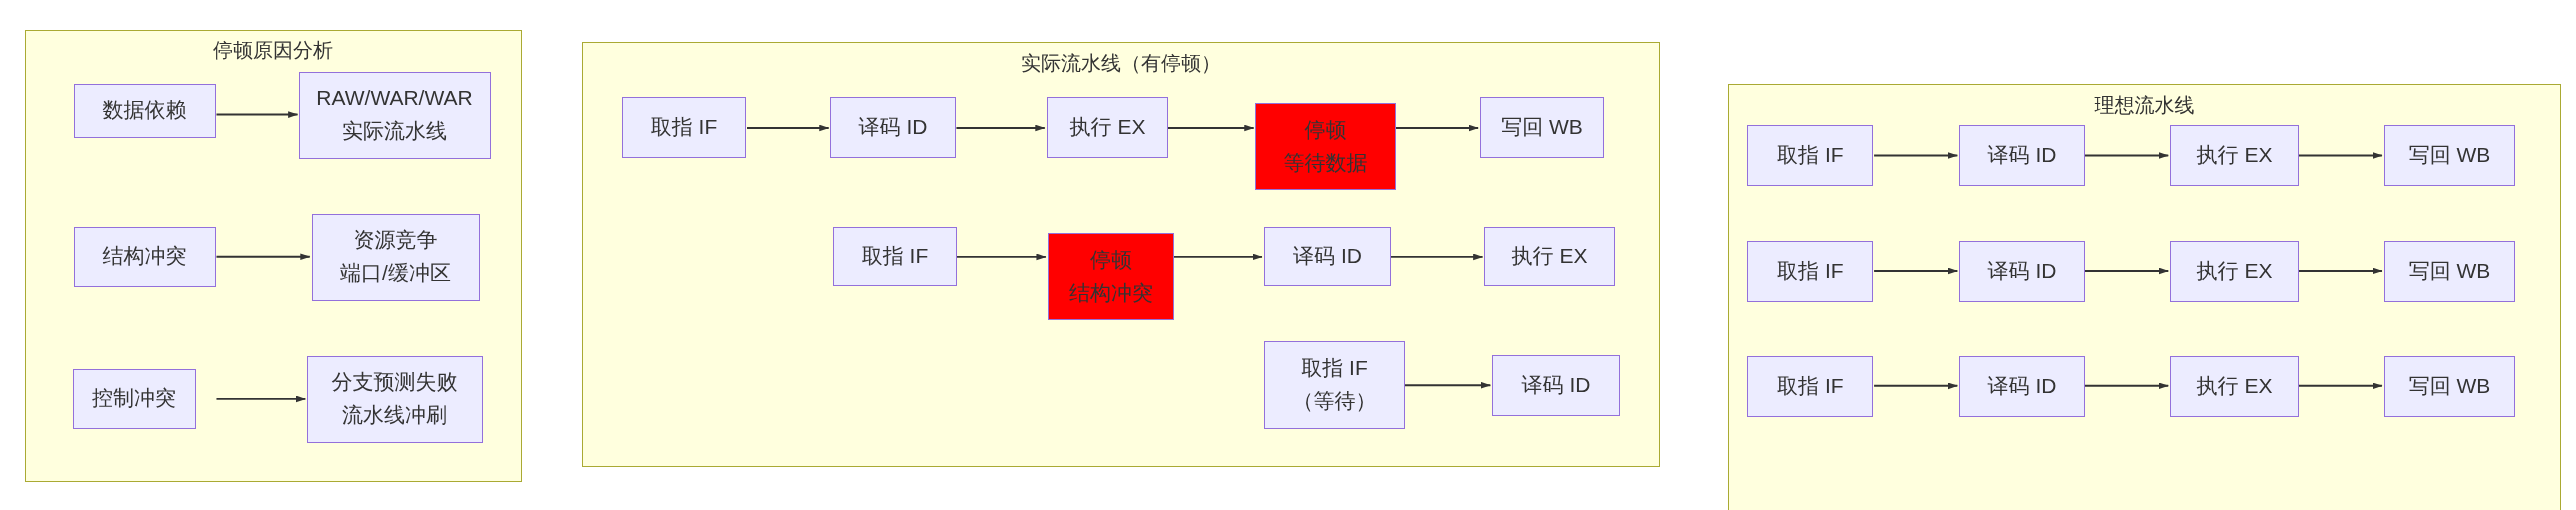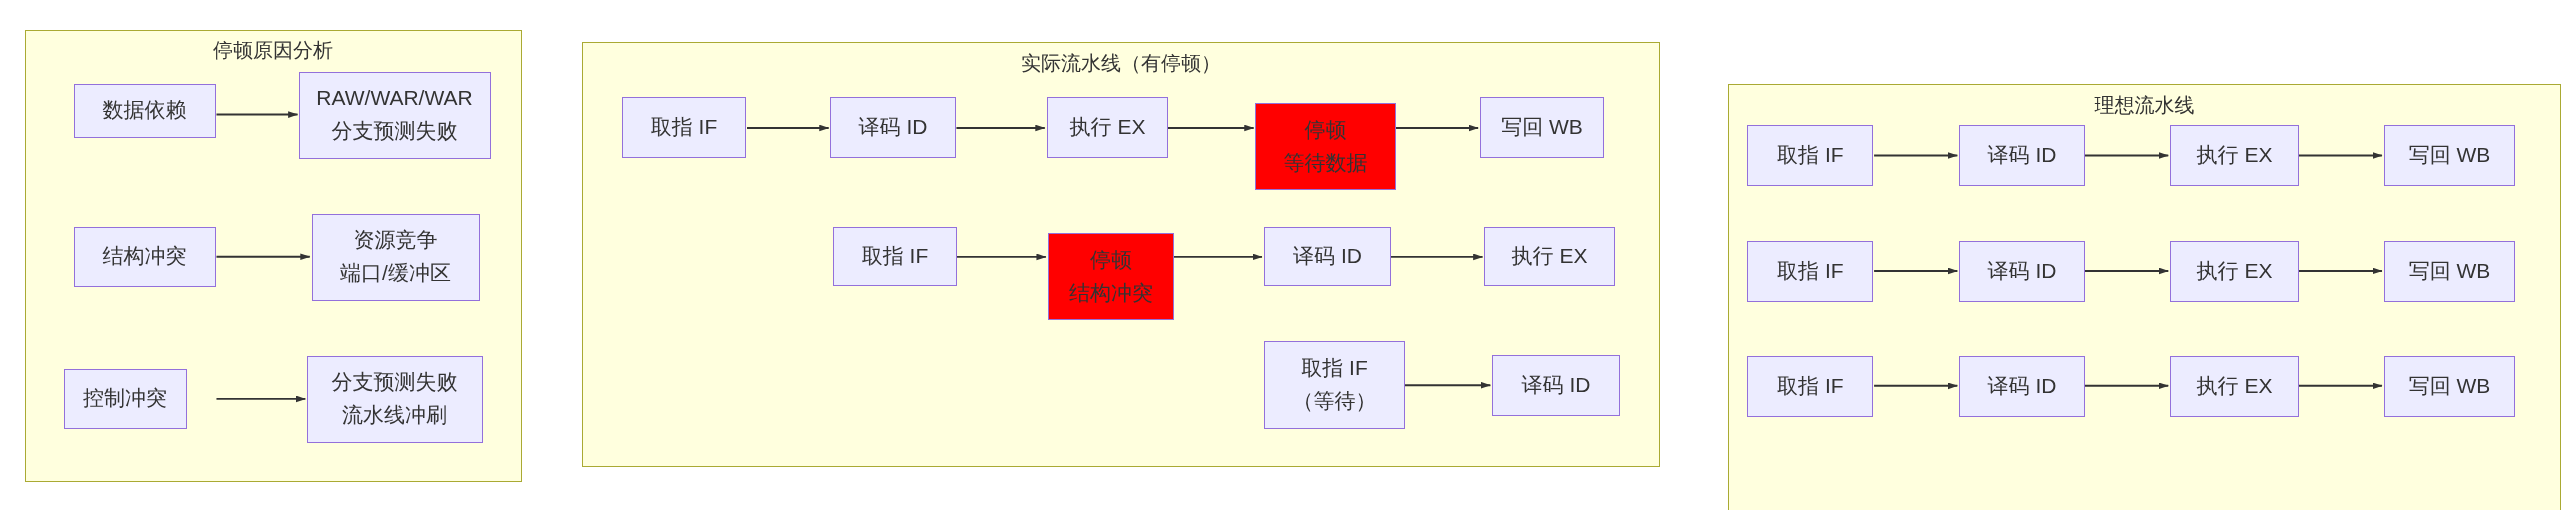--- a/index.html
+++ b/index.html
@@ -67,32 +67,32 @@
       <line x1="343" y1="150" x2="489" y2="150" marker-end="url(#ah1)"></line>
       <line x1="343" y1="406" x2="511" y2="406" marker-end="url(#ah1)"></line>
       <line x1="343" y1="662" x2="503" y2="662" marker-end="url(#ah1)"></line>
     </svg>
 
     <div class="node" style="left:48px;top:53px;width:142px;height:54px;">
       <span>数据依赖</span>
     </div>
     <div class="node" style="left:273px;top:41px;width:192px;height:87px;">
       <span>RAW/WAR/WAR
-分支预测失败</span>
+实际流水线</span>
     </div>
 
     <div class="node" style="left:48px;top:196px;width:142px;height:60px;">
       <span>结构冲突</span>
     </div>
     <div class="node" style="left:286px;top:183px;width:168px;height:87px;justify-content:center;">
       <span>资源竞争
 端口/缓冲区</span>
     </div>
 
-    <div class="node" style="left:38px;top:338px;width:123px;height:60px;text-align:center;">
+    <div class="node" style="left:47px;top:338px;width:123px;height:60px;text-align:center;">
       <span>控制冲突</span>
     </div>
     <div class="node" style="left:281px;top:325px;width:176px;height:87px;">
       <span>分支预测失败
 流水线冲刷</span>
     </div>
   </div>
 
   <div class="panel" style="left:582px;top:42px;width:1078px;height:425px;padding-left:12px;">
     <div class="panel-title">实际流水线（有停顿）</div>

